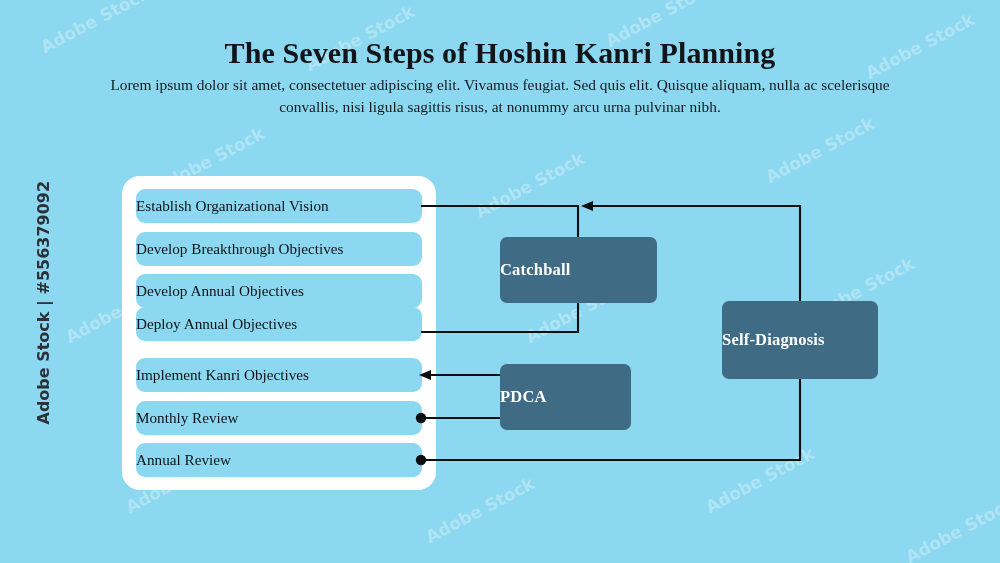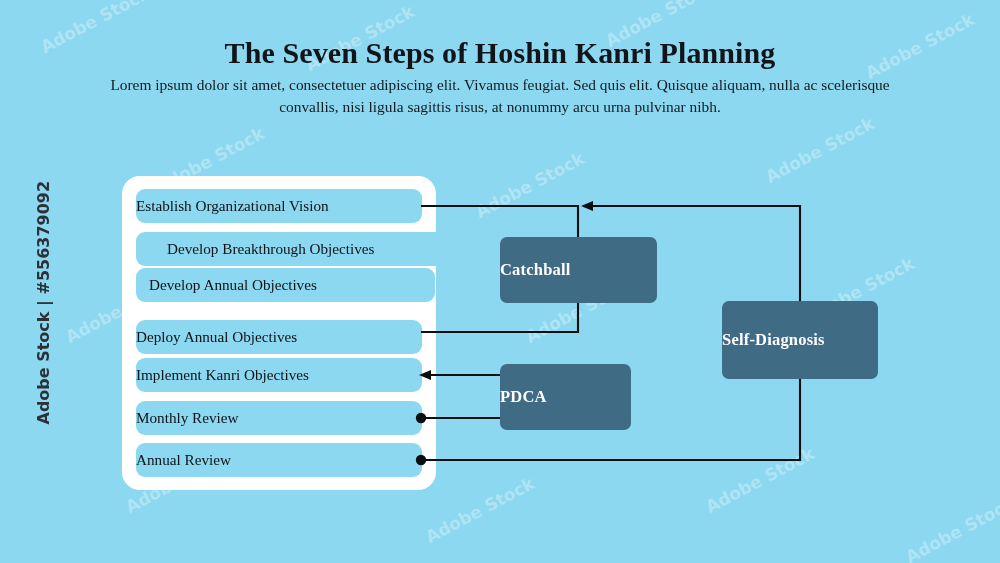--- a/index.html
+++ b/index.html
@@ -156,27 +156,27 @@
   <div class="tile-mark" style="left:900px; top:520px;">Adobe Stock</div>
 
   <div id="title">The Seven Steps of Hoshin Kanri Planning</div>
   <div id="subtitle">Lorem ipsum dolor sit amet, consectetuer adipiscing elit. Vivamus feugiat. Sed quis elit. Quisque aliquam, nulla ac scelerisque convallis, nisi ligula sagittis risus, at nonummy arcu urna pulvinar nibh.</div>
 
   <div id="step-panel"></div>
 
   <div class="step-pill" style="top:189px;">
     <span>Establish Organizational Vision</span>
   </div>
-  <div class="step-pill" style="top:232px;padding-left:31px;">
+  <div class="step-pill" style="top:232px;">
     <span>Develop Breakthrough Objectives</span>
   </div>
-  <div class="step-pill" style="top:268px;padding-left:13px;">
+  <div class="step-pill" style="top:274px;">
     <span>Develop Annual Objectives</span>
   </div>
-  <div class="step-pill" style="top:320px;">
+  <div class="step-pill" style="top:307px;">
     <span>Deploy Annual Objectives</span>
   </div>
   <div class="step-pill" style="top:358px;">
     <span>Implement Kanri Objectives</span>
   </div>
   <div class="step-pill" style="top:401px;">
     <span>Monthly Review</span>
   </div>
   <div class="step-pill" style="top:443px;">
     <span>Annual Review</span>

